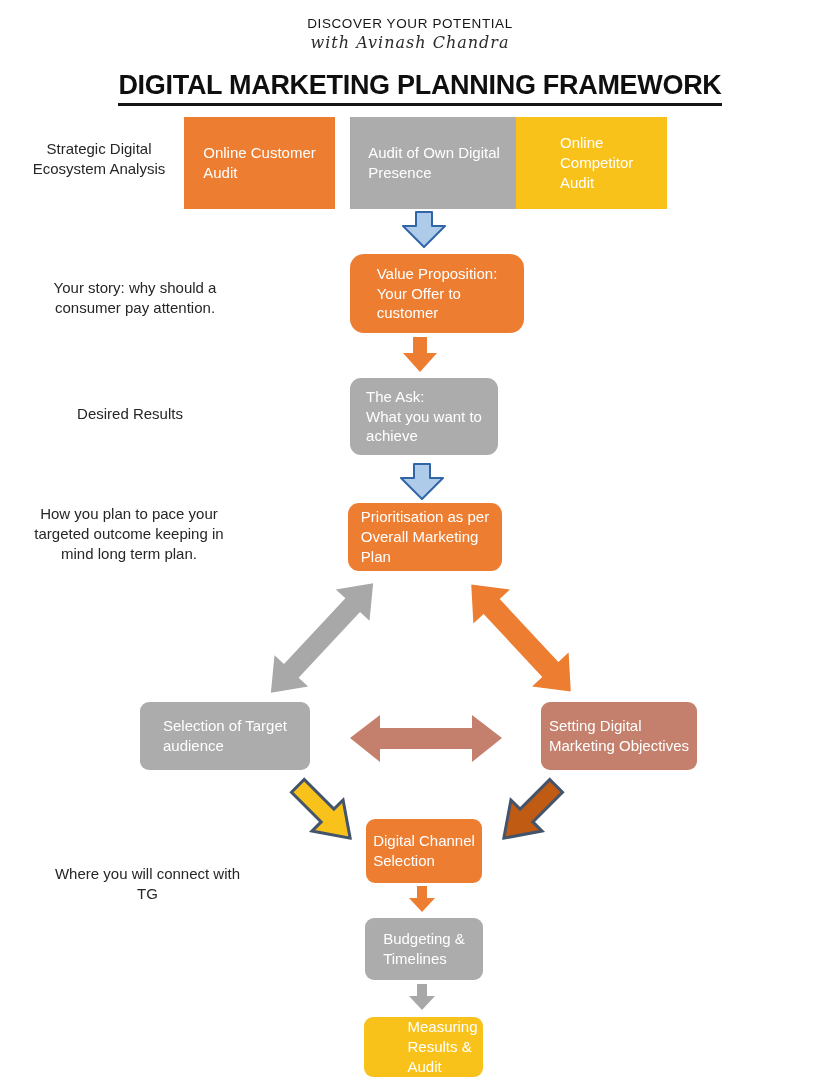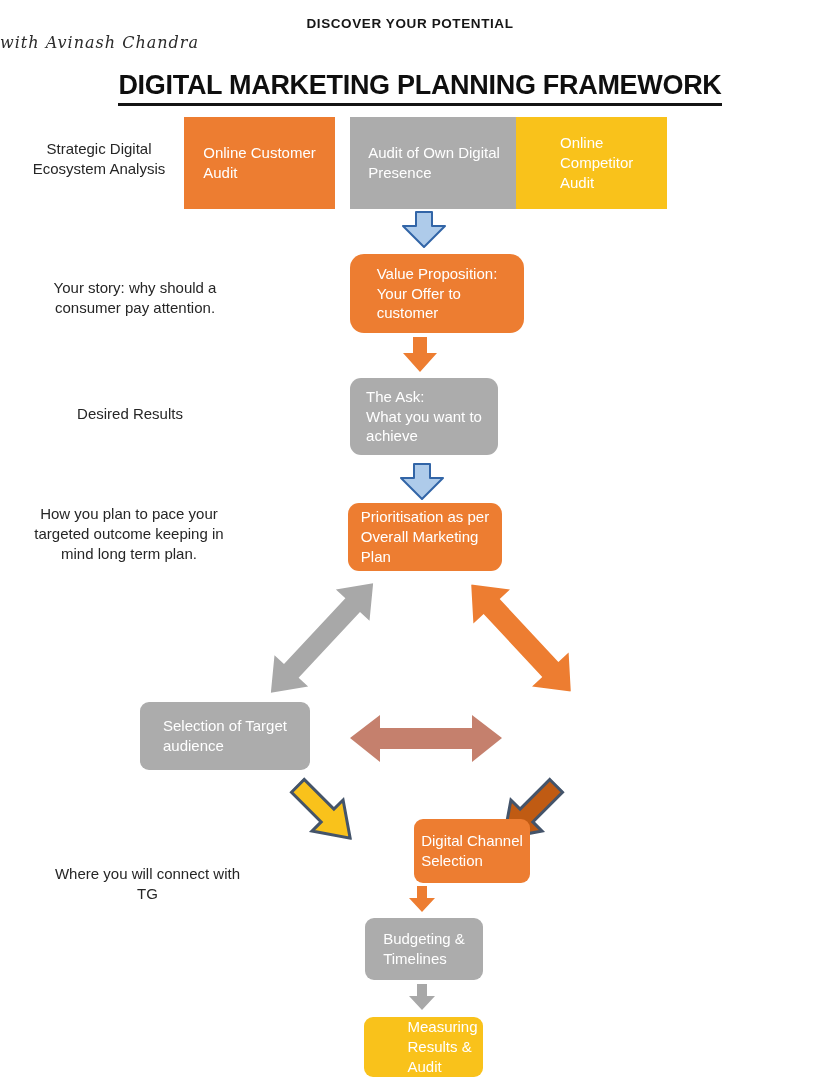--- a/index.html
+++ b/index.html
@@ -7,22 +7,22 @@
     --dark-orange:#C05B13; --blue-fill:#AECBEA; --blue-border:#3265A7;
     --arrow-border:#44546A; --ink:#1F1F1F;
   }
   *{margin:0;padding:0;box-sizing:border-box;}
   html,body{background:#ffffff;}
   body{font-family:"Liberation Sans","DejaVu Sans",sans-serif;color:var(--ink);}
   .canvas{position:relative;width:840px;height:1089px;background:#ffffff;overflow:hidden;margin:0 auto;}
 
   
   .tagline{position:absolute;left:0;top:16px;width:820px;text-align:center;
-    font-size:13.5px;font-weight:bold;letter-spacing:.6px;color:#161616;}
-  .byline{position:absolute;left:0;top:33px;width:820px;text-align:left;
+    font-size:13.5px;font-weight:normal;letter-spacing:.6px;color:#161616;}
+  .byline{position:absolute;left:0;top:33px;width:820px;text-align:center;
     font-family:"DejaVu Serif","Liberation Serif",serif;font-style:italic;
     font-size:16px;color:#2b2b2b;letter-spacing:1px;}
   .title-wrap{position:absolute;left:0;top:70px;width:840px;text-align:center;}
   .title{display:inline-block;font-size:27px;font-weight:bold;letter-spacing:-.3px;
     color:#0f0f0f;border-bottom:3px solid #141414;padding-bottom:2px;}
 
   
   .side-label{position:absolute;text-align:center;font-size:15px;line-height:1.34;
     color:#262626;white-space:pre-line;}
 
@@ -122,33 +122,35 @@
       </svg>
   </div>
 
   <div class="node r9 bg-gray" style="left:140px;top:702px;width:170px;height:68px;">Selection of Target
 audience</div>
   <div class="arrow" style="left:350px;top:712px;width:152px;height:53px;">
     <svg viewBox="0 0 152 53">
         <polygon class="f-salmon" points="0,26 30,3 30,16 122,16 122,3 152,26 122,50 122,37 30,37 30,50"></polygon>
       </svg>
   </div>
+  <div class="node r9 bg-salmon" style="left:541px;top:702px;width:156px;height:68px;">Setting Digital
+Marketing Objectives</div>
 
   <div class="arrow rot-m45" style="left:299px;top:773px;width:50px;height:78px;">
     <svg viewBox="0 0 50 78">
         <polygon class="f-yellow-b" points="16,2 34,2 34,44 47,44 25,76 3,44 16,44"></polygon>
       </svg>
   </div>
   <div class="arrow rot-45" style="left:505px;top:773px;width:50px;height:78px;">
     <svg viewBox="0 0 50 78">
         <polygon class="f-dark-b" points="16,2 34,2 34,44 47,44 25,76 3,44 16,44"></polygon>
       </svg>
   </div>
 
-  <div class="node r9 bg-orange" style="left:366px;top:819px;width:116px;height:64px;margin-left:48px;">Digital Channel
+  <div class="node r9 bg-orange" style="left:366px;top:819px;width:116px;height:64px;">Digital Channel
 Selection</div>
 
   <div class="arrow" style="left:408px;top:886px;width:28px;height:26px;">
     <svg viewBox="0 0 28 26">
         <polygon class="f-orange" points="9,0 19,0 19,12 27,12 14,26 1,12 9,12"></polygon>
       </svg>
   </div>
 
   <div class="node r9 bg-gray" style="left:365px;top:918px;width:118px;height:62px;">Budgeting &amp;
 Timelines</div>

